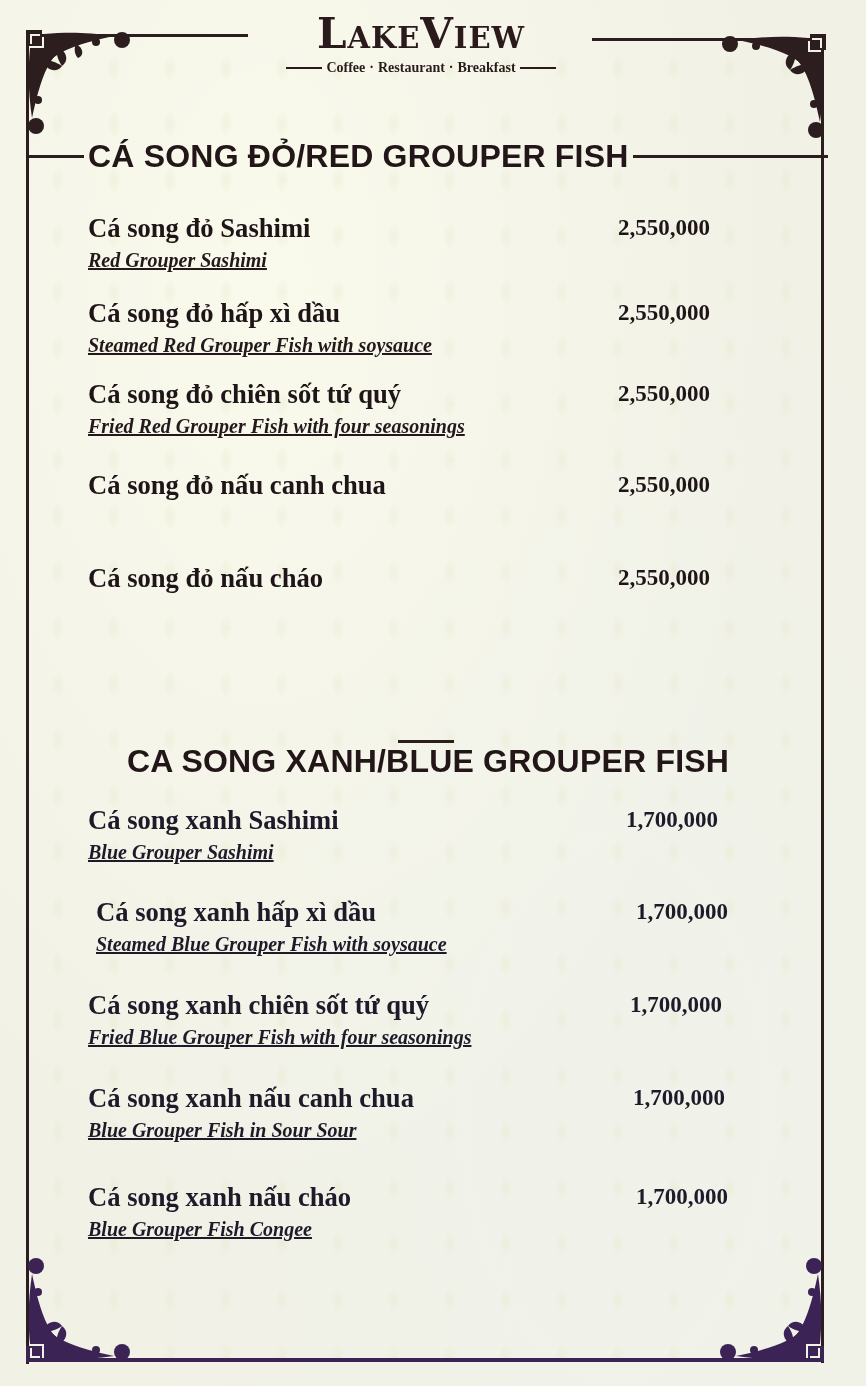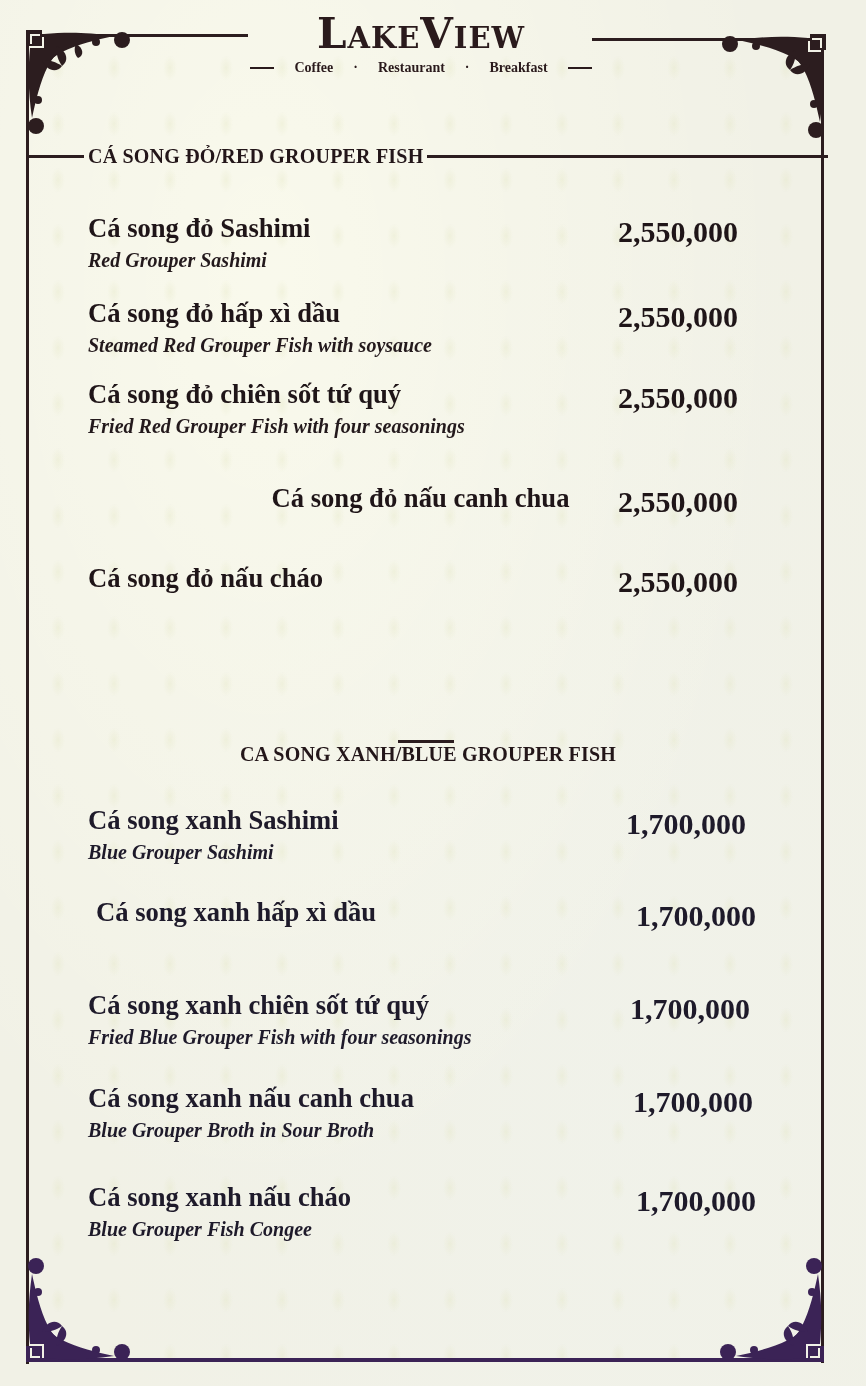--- a/index.html
+++ b/index.html
@@ -43,52 +43,53 @@
       color: #2a1a1c;
     }
     .brand-title {
       font-family: "DejaVu Serif", serif; font-weight: bold;
       font-size: 42px; letter-spacing: 1px; line-height: 56px;
       font-variant: small-caps;
     }
     .brand-sub {
       font-family: "Liberation Serif", serif; font-weight: bold;
       font-size: 14px; margin-top: -2px; display: flex; align-items: center;
-      justify-content: center; gap: 20px;
+      justify-content: center; gap: 4px;
     }
     .brand-sub .dash { display: inline-block; width: 36px; height: 1.5px; background: #2a1a1c; }
 
     .section-header {
       position: absolute; left: 28px; width: 800px; height: 40px;
       display: flex; align-items: center;
     }
     .section-header .rule { height: 3px; background: #2c1d1f; }
     .section-header .rule-left { width: 56px; margin-right: 4px; }
     .section-header .rule-right { flex: 1; margin-left: 4px; }
     .section-title {
-      font-family: Liberation Serif, serif; font-weight: bold;
-      font-size: 20px; color: #231619; letter-spacing: 0.2px; white-space: nowrap;
+      font-family: Liberation Sans, sans-serif; font-weight: bold;
+      font-size: 32px; color: #231619; letter-spacing: 0.2px; white-space: nowrap;
     }
 
     .item { position: absolute; left: 88px; width: 700px; }
     .item-name {
       font-family: "Liberation Serif", serif; font-weight: bold;
       font-size: 28px; color: #1f1518; line-height: 34px;
       transform: scaleX(0.95); transform-origin: left;
       white-space: nowrap;
     }
     .item-desc {
       font-family: "Liberation Serif", serif; font-weight: bold; font-style: italic;
       font-size: 20px; color: #23191c; line-height: 26px; margin-top: 2px;
       white-space: nowrap;
+      text-decoration: underline;
     }
     .item-price {
       position: absolute; top: 4px; left: 530px;
       font-family: "Liberation Serif", serif; font-weight: bold;
-      font-size: 30px; color: #1f1518;
+      font-size: 23px; color: #1f1518;
     }
     .section-blue .item-name, .section-blue .item-desc, .section-blue .item-price { color: #1e1a2a; }
   </style>
 </head>
 <body>
 
 <div class="paper">
   <div class="pattern"></div>
 
   <div class="frame-line frame-top-left"></div>
@@ -191,21 +192,21 @@
     <div class="item" style="top:296px;">
       <div class="item-name">Cá song đỏ hấp xì dầu</div>
       <div class="item-desc">Steamed Red Grouper Fish with soysauce</div>
       <div class="item-price">2,550,000</div>
     </div>
     <div class="item" style="top:377px;">
       <div class="item-name">Cá song đỏ chiên sốt tứ quý</div>
       <div class="item-desc">Fried Red Grouper Fish with four seasonings</div>
       <div class="item-price">2,550,000</div>
     </div>
-    <div class="item" style="top:481px;text-align:center;">
+    <div class="item" style="top:468px;">
       <div class="item-name">Cá song đỏ nấu canh chua</div>
       <div class="item-price">2,550,000</div>
     </div>
     <div class="item" style="top:561px;">
       <div class="item-name">Cá song đỏ nấu cháo</div>
       <div class="item-price">2,550,000</div>
     </div>
   </div>
 
   <div class="section-header" style="top:740px;flex-direction:column;">
@@ -215,30 +216,31 @@
   </div>
 
   <div class="section-blue">
     <div class="item" style="top:803px;">
       <div class="item-name">Cá song xanh Sashimi</div>
       <div class="item-desc">Blue Grouper Sashimi</div>
       <div class="item-price" style="left:538px;">1,700,000</div>
     </div>
     <div class="item" style="top:895px;margin-left:8px;">
       <div class="item-name">Cá song xanh hấp xì dầu</div>
+      <div class="item-desc">Steamed Blue Grouper Fish with soysauce</div>
       <div class="item-price" style="left:540px;">1,700,000</div>
     </div>
     <div class="item" style="top:988px;">
       <div class="item-name">Cá song xanh chiên sốt tứ quý</div>
       <div class="item-desc">Fried Blue Grouper Fish with four seasonings</div>
       <div class="item-price" style="left:542px;">1,700,000</div>
     </div>
     <div class="item" style="top:1081px;">
       <div class="item-name">Cá song xanh nấu canh chua</div>
-      <div class="item-desc">Blue Grouper Broth in Sour Broth</div>
+      <div class="item-desc">Blue Grouper Fish in Sour Sour</div>
       <div class="item-price" style="left:545px;">1,700,000</div>
     </div>
     <div class="item" style="top:1180px;">
       <div class="item-name">Cá song xanh nấu cháo</div>
       <div class="item-desc">Blue Grouper Fish Congee</div>
       <div class="item-price" style="left:548px;">1,700,000</div>
     </div>
   </div>
 </div>
 

